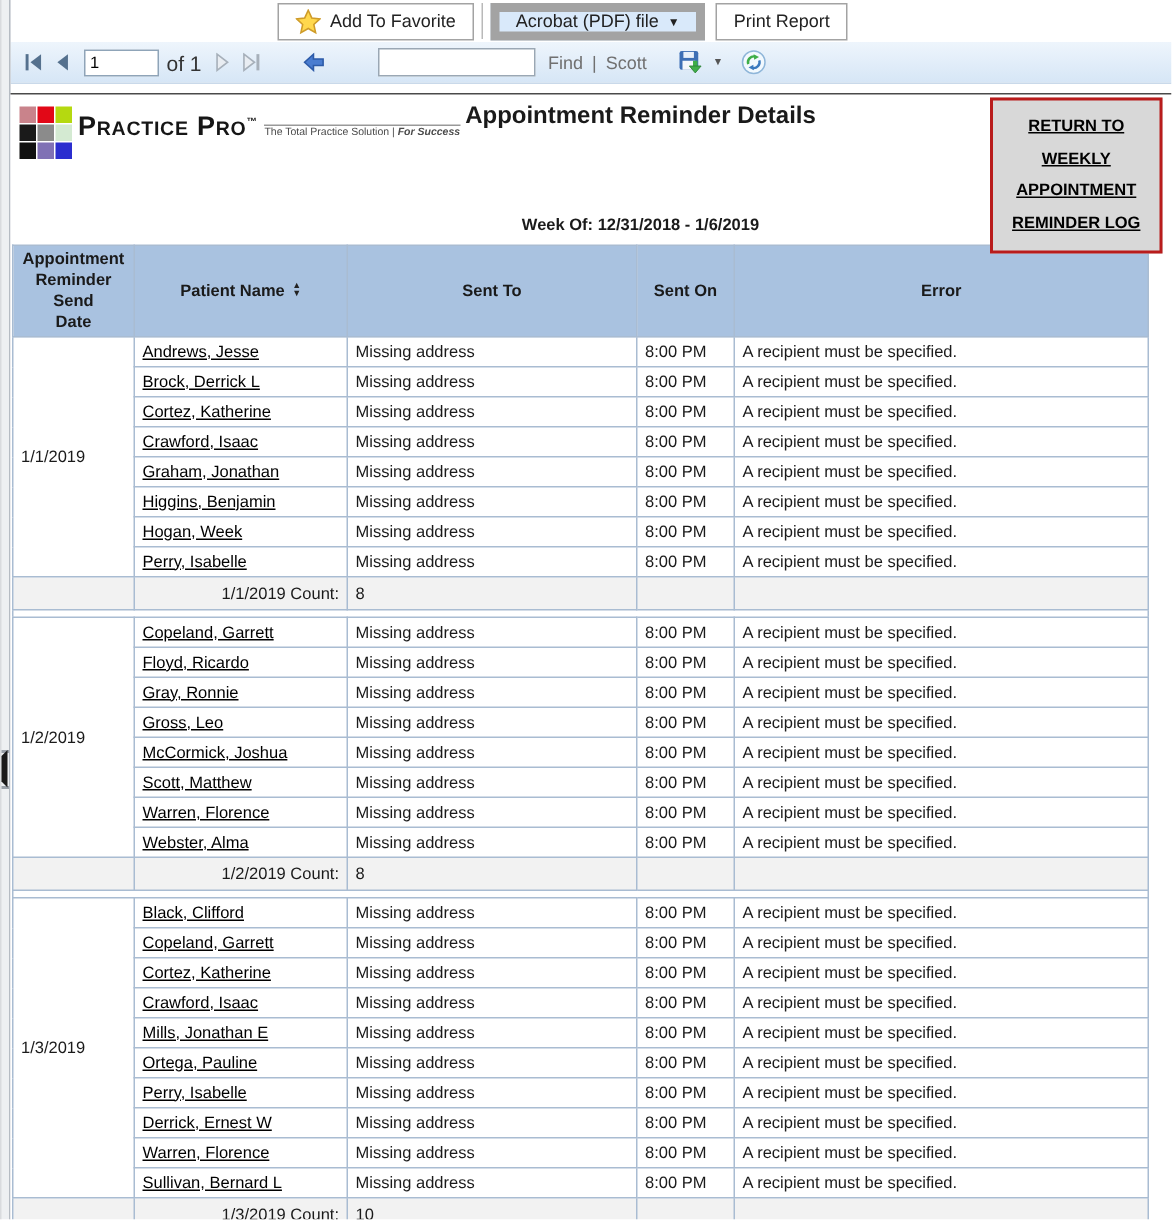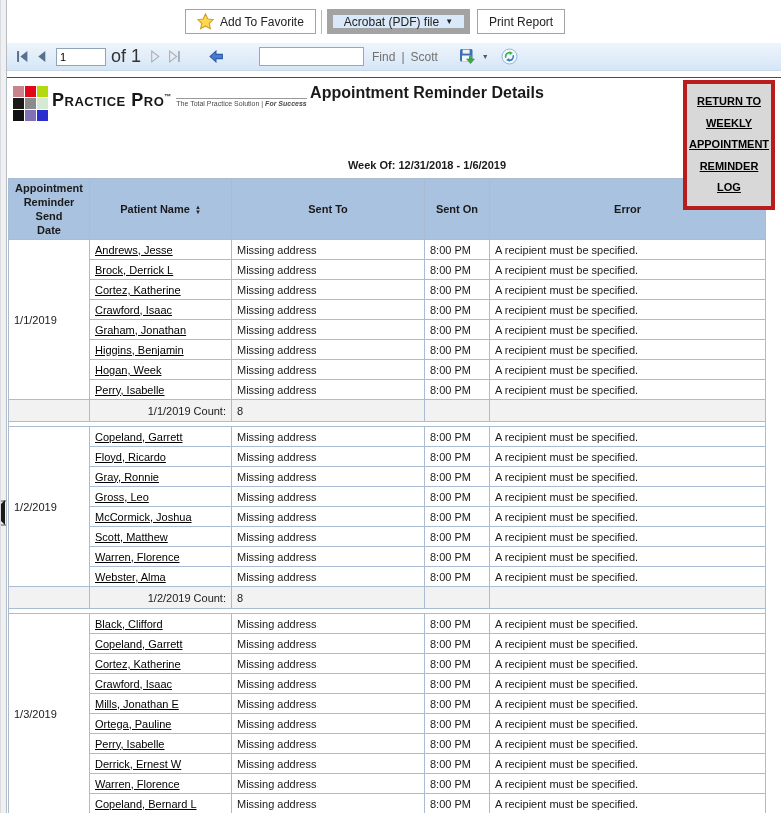--- a/index.html
+++ b/index.html
@@ -12,38 +12,38 @@
                    border-right:1px solid #b6bcc3; position:relative; cursor:col-resize; }
   .splitter-handle { position:absolute; top:498px; left:0; width:100%; }
   .splitter-handle .tick { display:block; height:2px; background:#9aa1a9; margin:2px 0; }
   .splitter-handle .tri { width:0; height:0; margin:3px auto;
                           border-top:4px solid transparent; border-bottom:4px solid transparent;
                           border-right:4px solid #1a1a1a; }
 
   .main { flex:1; display:flex; flex-direction:column; }
 
   
-  .toolbar-top { height:43px; background:#fff; display:flex; align-items:center;
+  .toolbar-top { height:28px; background:#fff; display:flex; align-items:center;
                  padding-left:178px; flex:0 0 auto; }
   .btn { height:25px; background:#fff; border:1px solid #a3a3a3; color:#222;
          font-family:"Liberation Sans",sans-serif; font-size:12px;
          display:inline-flex; align-items:center; gap:6px; padding:0 11px; cursor:pointer; }
   .vsep { width:1px; height:24px; background:#b9b9b9; margin:0 5px; }
   .export-select { background:#d9e9fa; border:6px solid #a3a3a3; margin-right:7px; }
   .caret { font-size:8px; color:#222; }
 
   
   .toolbar-nav { height:28px; flex:0 0 auto; display:flex; align-items:center;
                  background:linear-gradient(#eef5fc,#d6e6f6); padding-left:6px;
                  border-bottom:1px solid #c9d9ea; }
   .icon-btn { background:transparent; border:none; padding:2px 3px; cursor:pointer;
               display:inline-flex; align-items:center; }
   .page-input { width:50px; height:18px; border:1px solid #8fa4b8; font-size:11px;
                 padding:1px 3px; margin:0 3px 0 5px; font-family:"Liberation Sans",sans-serif; }
-  .of-label { font-size:18px; color:#333; margin:0 5px 0 2px; }
+  .of-label { font-size:14px; color:#333; margin:0 5px 0 2px; }
   .back-btn { margin-left:22px; }
   .search-input { width:105px; height:19px; border:1px solid #9aa7b4; margin-left:32px;
                   font-size:11px; padding:1px 3px; font-family:"Liberation Sans",sans-serif; }
   .findnext { margin-left:8px; font-size:12px; color:#707070; display:flex; gap:6px; }
   .findnext span { cursor:pointer; }
   .export-grp { margin-left:18px; display:flex; align-items:center; gap:3px; }
   .export-caret { font-size:7px; color:#555; cursor:pointer; }
   .refresh-btn { margin-left:9px; }
 
   
@@ -61,22 +61,22 @@
   .logo-tagline { font-size:7px; color:#4a4a4a; white-space:nowrap; border-top:1px solid #999; padding-top:1px; }
   .logo-tagline b { font-style:italic; }
 
   .r-titleblock { position:absolute; left:170px; top:6px; width:500px; text-align:center; }
   .r-title { font-size:16px; font-weight:bold; }
   .r-sub { position:absolute; left:170px; top:49px; width:500px; text-align:center;
            font-size:14px; font-weight:bold; }
   .r-week { position:absolute; left:170px; top:81px; width:500px; text-align:center;
             font-size:11px; font-weight:bold; }
 
-  .return-box { position:absolute; right:6px; top:2px; width:92px; background:#d8d8d8;
-                border:4px solid #b91c1c; text-align:center; padding:7px 2px; }
+  .return-box { position:absolute; right:6px; top:2px; width:115px; background:#d8d8d8;
+                border:2px solid #b91c1c; text-align:center; padding:7px 2px; }
   .return-box a { display:block; font-size:11px; font-weight:bold; color:#000;
                   text-decoration:underline; line-height:21.5px; cursor:pointer; }
 
   
   table.report-table { border-collapse:collapse; margin-left:1px; width:757px;
                        font-size:11px; border:1px solid #a9bcd2; table-layout:fixed; }
   .report-table th { background:#a9c2e0; border:1px solid #a9bcd2; font-weight:bold;
                      font-size:11px; text-align:center; vertical-align:middle;
                      height:55px; padding:2px; }
   .report-table td { border:1px solid #a9bcd2; background:#fff; height:20px;
@@ -407,21 +407,21 @@
               <td>8:00 PM</td>
               <td>A recipient must be specified.</td>
             </tr>
             <tr>
               <td><a class="plink">Warren, Florence</a></td>
               <td>Missing address</td>
               <td>8:00 PM</td>
               <td>A recipient must be specified.</td>
             </tr>
             <tr>
-              <td><a class="plink">Copeland, Bernard L</a></td>
+              <td><a class="plink">Sullivan, Bernard L</a></td>
               <td>Missing address</td>
               <td>8:00 PM</td>
               <td>A recipient must be specified.</td>
             </tr>
             <tr class="count-row">
               <td></td>
               <td class="count-label">1/3/2019 Count:</td>
               <td>10</td>
               <td></td>
               <td></td>

